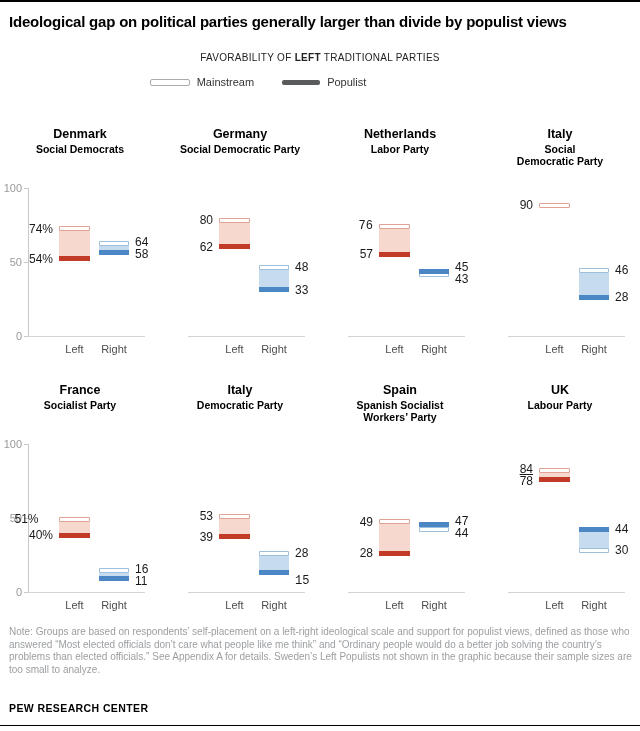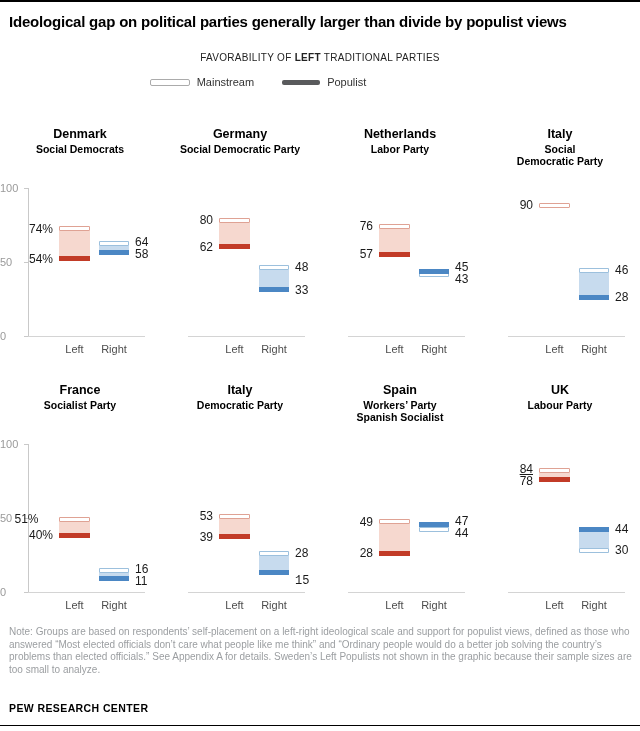--- a/index.html
+++ b/index.html
@@ -17,21 +17,21 @@
   .sw{display:inline-block;width:38px;height:5px;border-radius:2px;}
   .sw-main{background:#fff;border:1px solid #ababab;}
   .sw-pop{background:#595a5c;}
   .grid{position:absolute;top:105px;left:0;width:640px;height:510px;margin-top:16px;}
   .panel{position:absolute;width:160px;height:250px;}
   .p-country{position:absolute;top:6px;left:0;width:100%;text-align:center;
              font-size:12.5px;font-weight:bold;color:#000;}
   .p-party{position:absolute;top:22px;left:0;width:100%;text-align:center;
            font-size:10.5px;font-weight:bold;color:#000;line-height:12px;}
   .axisline{position:absolute;left:28px;top:67px;width:1px;height:149px;background:#c9c9c9;}
-  .ytick{position:absolute;left:0;width:30px;font-size:11px;
+  .ytick{position:absolute;left:0;width:22px;text-align:right;font-size:11px;
          color:#9a9a9a;line-height:12px;height:12px;}
   .ytickmark{position:absolute;left:24px;width:4px;height:1px;background:#c9c9c9;}
   .baseline{position:absolute;left:28px;width:117px;top:215px;height:1px;background:#d4d4d4;}
   .bar{position:absolute;}
   .fill{position:absolute;left:0;top:0;right:0;bottom:0;}
   .marker-m{position:absolute;left:0;right:0;height:5px;background:#fff;
             border:1px solid;box-sizing:border-box;border-radius:1px;}
   .marker-p{position:absolute;left:0;right:0;height:5px;}
   .vlabel{position:absolute;height:12px;line-height:12px;font-size:12px;color:#1a1a1a;}
   .vleft{left:0;width:53px;text-align:right;}
@@ -121,21 +121,21 @@
         <div class="p-country">Netherlands</div>
         <div class="p-party">
           <div>Labor Party</div>
         </div>
         <div class="baseline"></div>
         <div class="bar" style="left: 59px; width: 31px; top: 102.52px; height: 33.12px;">
           <div class="fill" style="background: rgb(246, 216, 207);"></div>
           <div class="marker-m" style="top: 0px; border-color: rgb(223, 162, 148);"></div>
           <div class="marker-p" style="top: 28.12px; background: rgb(194, 59, 39);"></div>
         </div>
-        <div class="vlabel vleft" style="top: 99.02px;">76</div>
+        <div class="vlabel vleft" style="top: 99.02px; font-family: Liberation Mono, monospace;">76</div>
         <div class="vlabel vleft" style="top: 127.14px;">57</div>
         <div class="catlabel" style="left: 59px; width: 31px;">Left</div>
         <div class="bar" style="left: 99px; width: 30px; top: 148.4px; height: 7.96px;">
           <div class="fill" style="background: rgb(199, 219, 238);"></div>
           <div class="marker-m" style="top: 2.96px; border-color: rgb(156, 192, 221);"></div>
           <div class="marker-p" style="top: 0px; background: rgb(75, 135, 196);"></div>
         </div>
         <div class="vlabel vright" style="top: 140.38px;">45</div>
         <div class="vlabel vright" style="top: 152.38px;">43</div>
         <div class="catlabel" style="left: 99px; width: 30px;">Right</div>
@@ -210,22 +210,22 @@
           <div class="marker-m" style="top: 0px; border-color: rgb(156, 192, 221);"></div>
           <div class="marker-p" style="top: 19.24px; background: rgb(75, 135, 196);"></div>
         </div>
         <div class="vlabel vright" style="top: 170.06px;">28</div>
         <div class="vlabel vright" style="top: 198px; font-family: Liberation Mono, monospace;">15</div>
         <div class="catlabel" style="left: 99px; width: 30px;">Right</div>
       </div>
       <div class="panel" style="left: 320px; top: 256px;">
         <div class="p-country">Spain</div>
         <div class="p-party">
+          <div>Spanish Socialist</div>
           <div>Workers’ Party</div>
-          <div>Spanish Socialist</div>
         </div>
         <div class="baseline"></div>
         <div class="bar" style="left: 59px; width: 31px; top: 142.48px; height: 36.08px;">
           <div class="fill" style="background: rgb(246, 216, 207);"></div>
           <div class="marker-m" style="top: 0px; border-color: rgb(223, 162, 148);"></div>
           <div class="marker-p" style="top: 31.08px; background: rgb(194, 59, 39);"></div>
         </div>
         <div class="vlabel vleft" style="top: 138.98px;">49</div>
         <div class="vlabel vleft" style="top: 170.06px;">28</div>
         <div class="catlabel" style="left: 59px; width: 31px;">Left</div>

